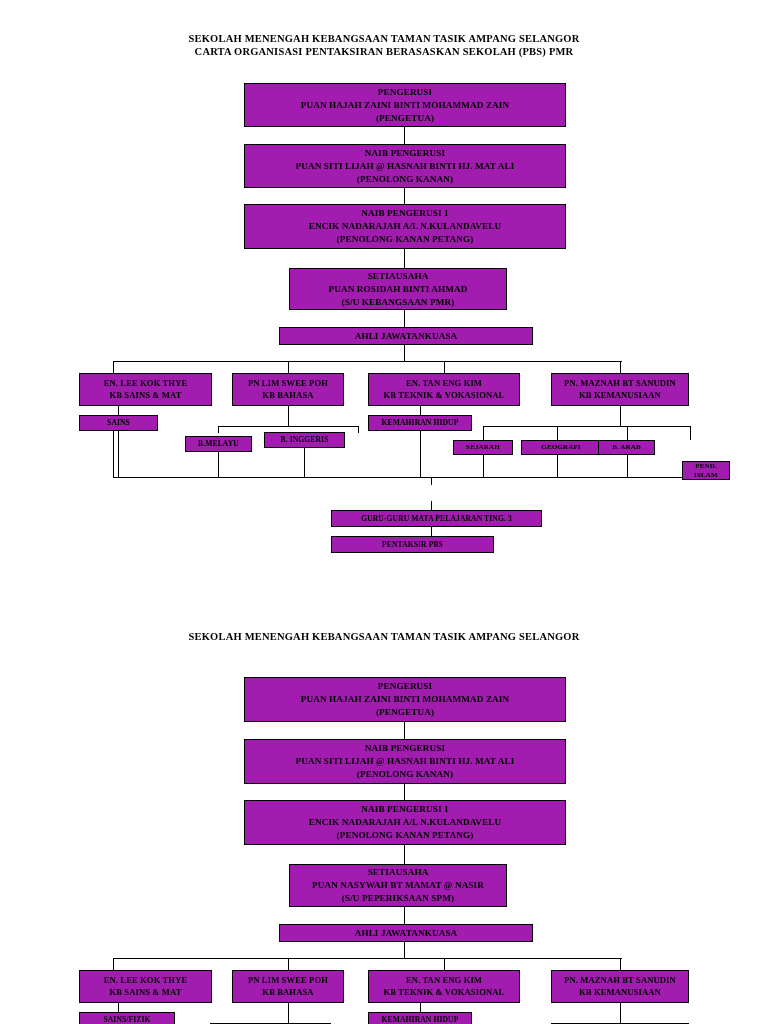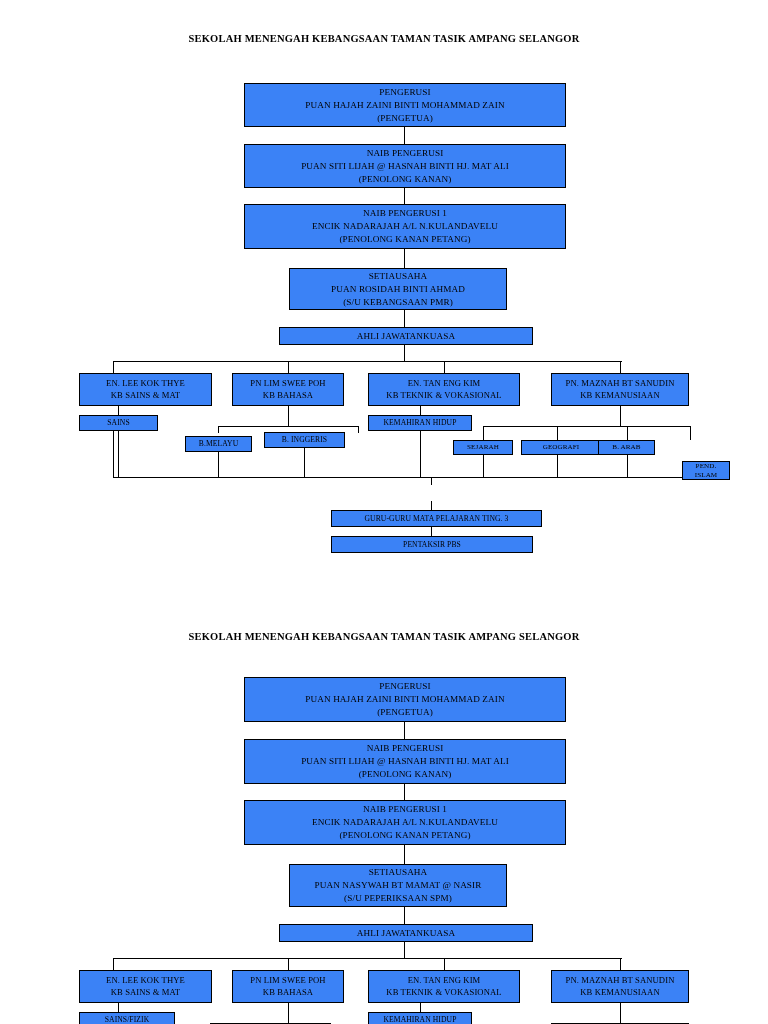--- a/index.html
+++ b/index.html
@@ -38,22 +38,22 @@
     font-size: 10.5px;
     letter-spacing: 0.2px;
     line-height: 13px;
   }
   .chart-title .ln { display: block; white-space: nowrap; }
 
   .box {
     position: absolute;
     box-sizing: border-box;
     border: 1.4px solid #000000;
-    background: #3b82f6;
-    font-weight: normal;
+    background: #a21caf;
+    font-weight: bold;
     text-align: center;
     display: flex;
     flex-direction: column;
     align-items: center;
     justify-content: center;
     line-height: 11.5px;
     font-size: 8.6px;
     letter-spacing: 0.1px;
     z-index: 3;
   }
@@ -73,20 +73,21 @@
 </style>
 </head>
 <body>
 
 <div class="page">
 
   <div class="chart" id="chart-pmr">
 
     <div class="chart-title" style="top:32px;">
       <span class="ln">SEKOLAH MENENGAH KEBANGSAAN TAMAN TASIK AMPANG SELANGOR</span>
+      <span class="ln">CARTA ORGANISASI PENTAKSIRAN BERASASKAN SEKOLAH (PBS) PMR</span>
     </div>
 
     <div class="box big" style="left:244px; top:83px; width:322px; height:44px;">
       <span class="ln">PENGERUSI</span>
       <span class="ln">PUAN HAJAH ZAINI BINTI MOHAMMAD ZAIN</span>
       <span class="ln">(PENGETUA)</span>
     </div>
 
     <div class="ln-v" style="left:404px; top:127px; height:18px;"></div>
 
@@ -195,21 +196,21 @@
 
     <div class="ln-h" style="left:113px; top:477px; width:578px;"></div>
     <div class="ln-v" style="left:113px; top:431px; height:47px;"></div>
     <div class="ln-v" style="left:431px; top:477px; height:8px;"></div>
 
     <div class="ln-v" style="left:431px; top:501px; height:9px;"></div>
     <div class="box small" style="left:331px; top:510px; width:211px; height:17px;">
       <span class="ln">GURU-GURU MATA PELAJARAN TING. 3</span>
     </div>
     <div class="ln-v" style="left:431px; top:527px; height:9px;"></div>
-    <div class="box small" style="left:331px; top:536px; width:202px; height:17px;">
+    <div class="box small" style="left:331px; top:536px; width:163px; height:17px;">
       <span class="ln">PENTAKSIR PBS</span>
     </div>
   </div>
 
   <div class="chart" id="chart-spm">
 
     <div class="chart-title" style="top:18px;">
       <span class="ln">SEKOLAH MENENGAH KEBANGSAAN TAMAN TASIK AMPANG SELANGOR</span>
     </div>
 

